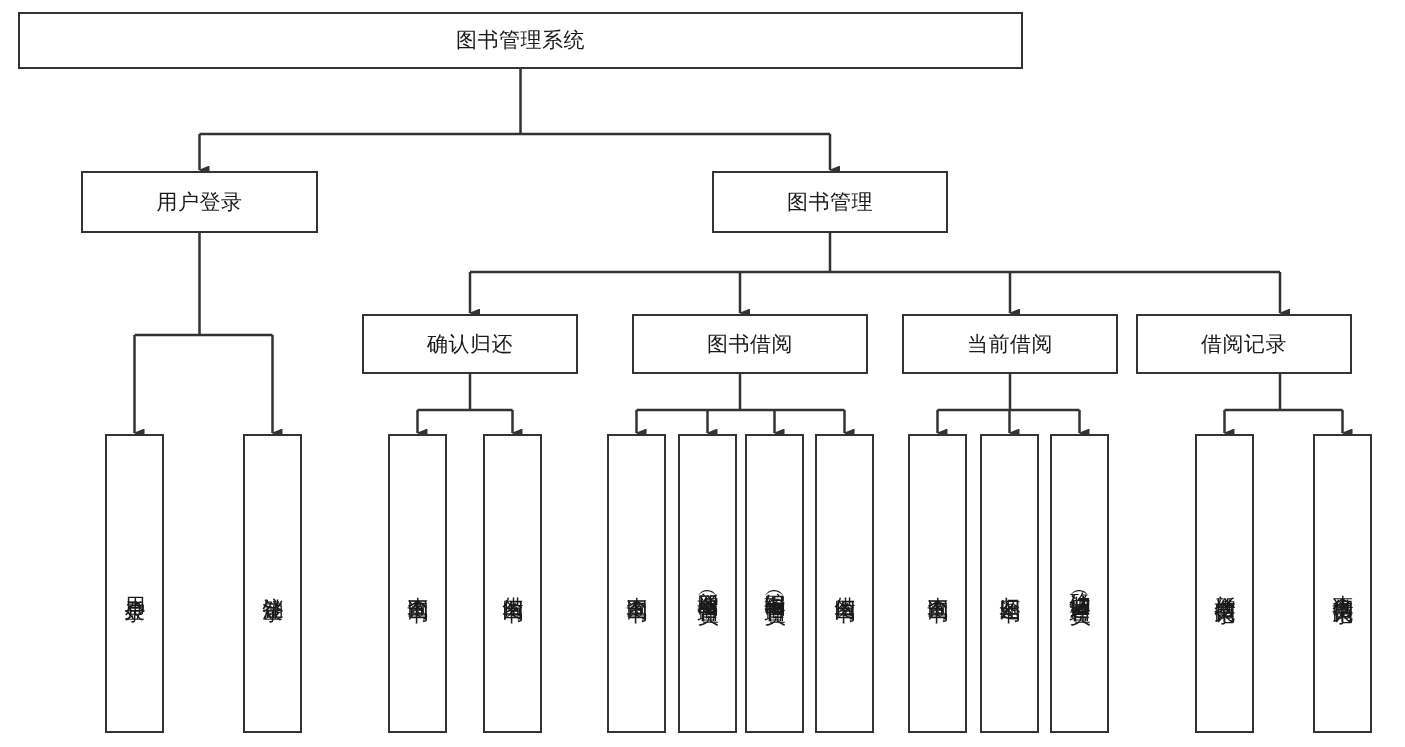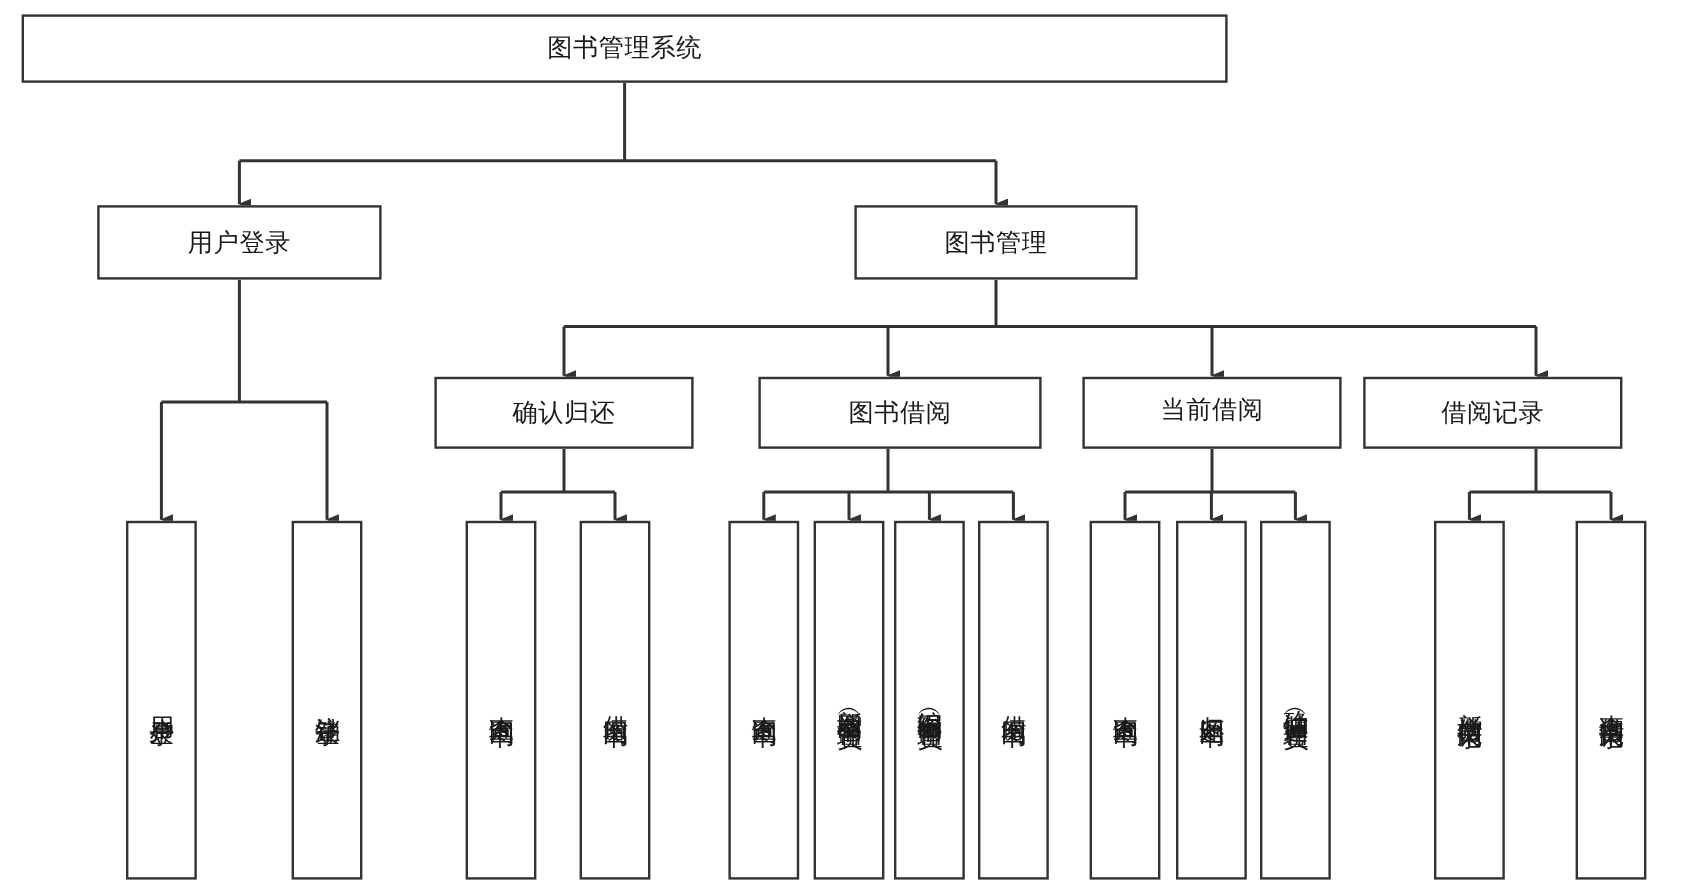--- a/index.html
+++ b/index.html
@@ -117,21 +117,21 @@
       </div>
       <div class="node-box" style="left: 712px; top: 171px; width: 236px; height: 62px;">
         <span class="node-label-h">图书管理</span>
       </div>
       <div class="node-box" style="left: 362px; top: 314px; width: 216px; height: 60px;">
         <span class="node-label-h">确认归还</span>
       </div>
       <div class="node-box" style="left: 632px; top: 314px; width: 236px; height: 60px;">
         <span class="node-label-h">图书借阅</span>
       </div>
-      <div class="node-box" style="left: 902px; top: 314px; width: 216px; height: 60px; font-family: Liberation Mono, monospace;">
+      <div class="node-box" style="left: 902px; top: 314px; width: 216px; height: 60px;">
         <span class="node-label-h">当前借阅</span>
       </div>
       <div class="node-box" style="left: 1136px; top: 314px; width: 216px; height: 60px;">
         <span class="node-label-h">借阅记录</span>
       </div>
       <div class="node-box" style="left: 105px; top: 434px; width: 59px; height: 299px;">
         <span class="node-label-v">用户登录</span>
       </div>
       <div class="node-box" style="left: 243px; top: 434px; width: 59px; height: 299px;">
         <span class="node-label-v">注销登录</span>

